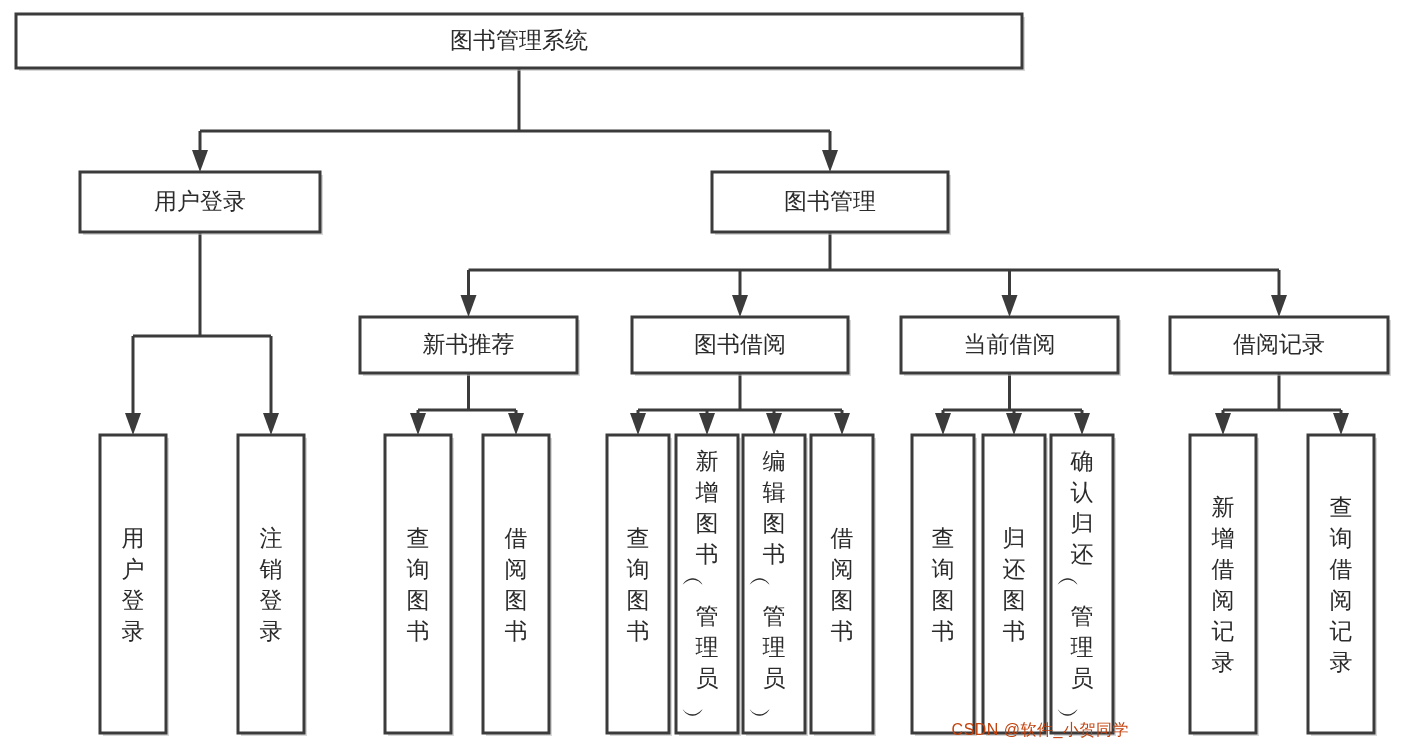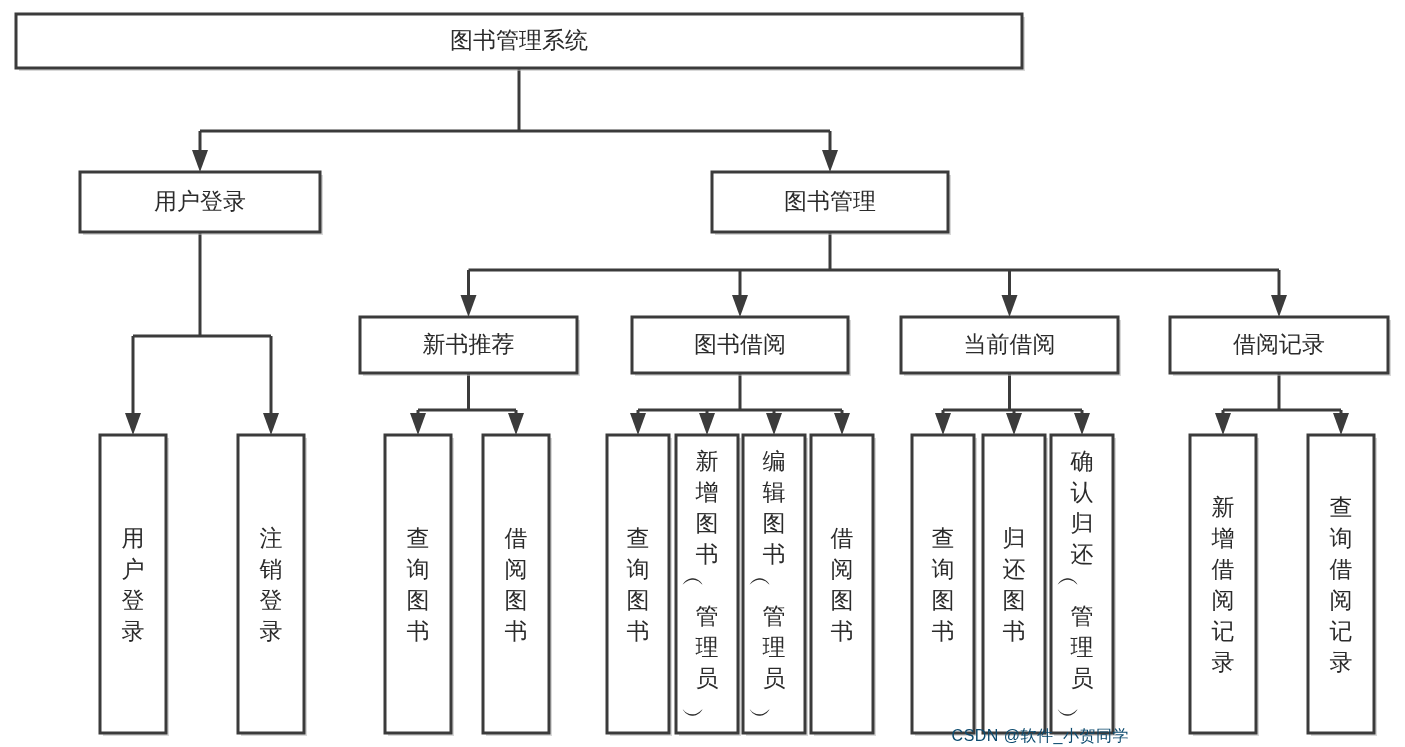--- a/index.html
+++ b/index.html
@@ -37,24 +37,24 @@
   }
   .node-label-v{
     fill:#2b2b2b;
     font-family:"Liberation Sans","DejaVu Sans",sans-serif;
     font-size:23px;
     text-anchor:middle;
   }
   .watermark{
     position:absolute;
     right:12px;
-    bottom:0;
+    bottom:6px;
     font-family:"Liberation Sans","DejaVu Sans",sans-serif;
     font-size:16px;
-    color:#0c4a6e;
+    color:#c2410c;
     letter-spacing:.5px;
     white-space:nowrap;
     pointer-events:none;
   }
 </style>
 </head>
 <body>
 
 <div id="diagram-root">
   <svg id="tree-svg" viewBox="0 0 1405 747" xmlns="http://www.w3.org/2000/svg">

